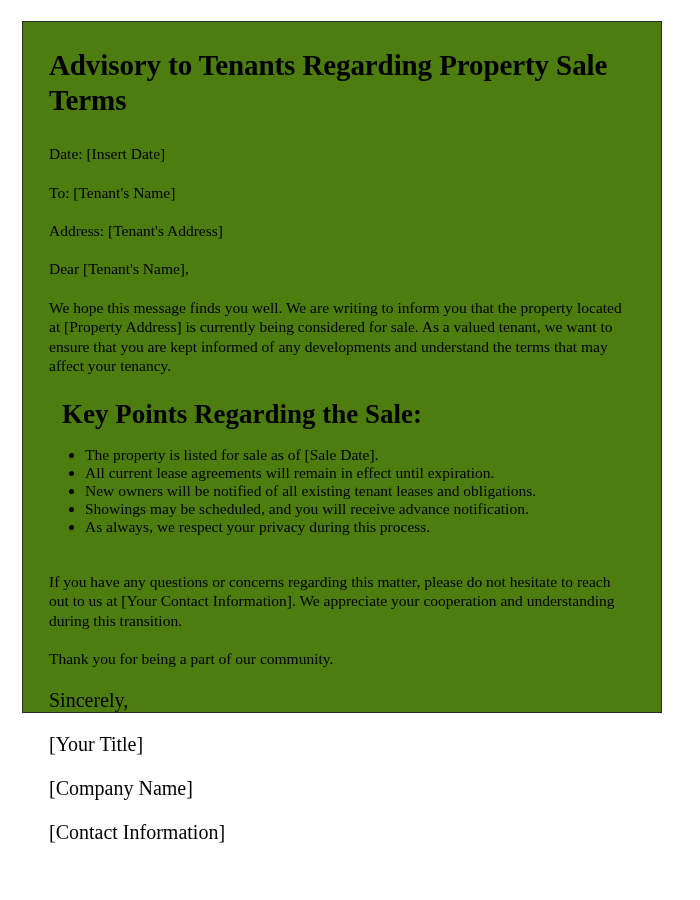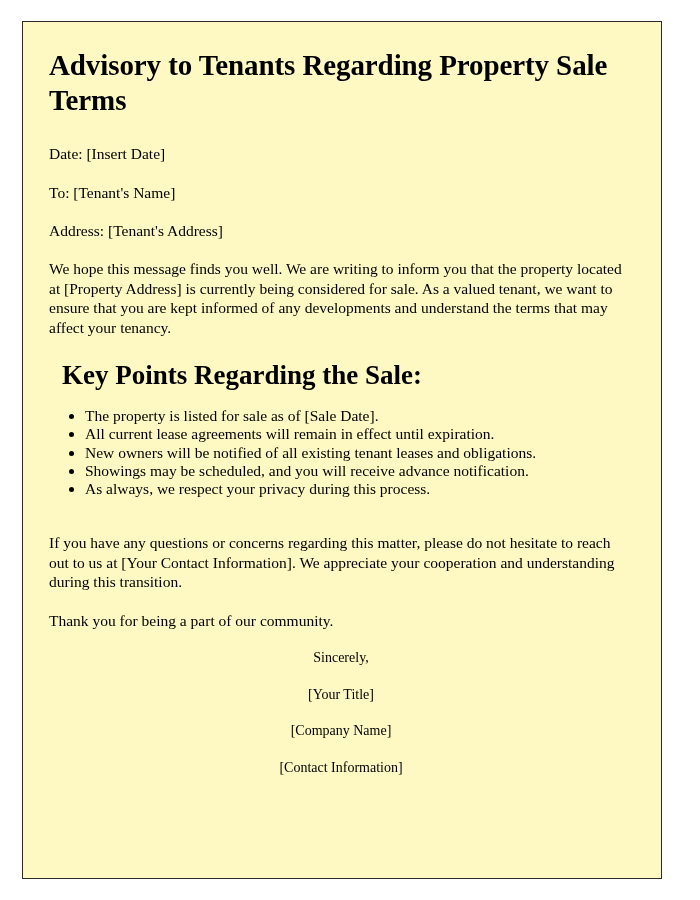--- a/index.html
+++ b/index.html
@@ -13,24 +13,24 @@
     font-family: "Liberation Serif", "DejaVu Serif", serif;
     color: #000000;
     overflow: hidden;
   }
 
   .page {
     position: absolute;
     left: 22px;
     top: 21px;
     width: 640px;
-    height: 858px;
+    height: 692px;
     box-sizing: border-box;
     border: 1px solid #2b2b2b;
-    background: #fef9c3;
+    background: #4d7c0f;
   }
 
   .page-inner {
     padding: 26px 28px 20px 26px;
   }
 
   .doc-title {
     font-size: 29px;
     font-weight: bold;
     line-height: 1.21;
@@ -73,44 +73,44 @@
   }
 
   ul.key-points li {
     font-size: 15.5px;
     line-height: 1.175;
     margin: 0;
     padding: 0;
   }
 
   .sign-line {
-    font-size: 14px;
+    font-size: 20px;
     line-height: 1.25;
     margin: 0 0 19px 0;
-    text-align: center;
   }
 
   .sign-line.last {
     margin-bottom: 0;
   }
 </style>
 </head>
 <body>
 
 <div class="page">
   <div class="page-inner">
 
     <h1 class="doc-title">Advisory to Tenants Regarding Property Sale Terms</h1>
 
     <p class="meta-line">Date: [Insert Date]</p>
 
     <p class="meta-line">To: [Tenant's Name]</p>
 
     <p class="meta-line">Address: [Tenant's Address]</p>
 
+    <p class="salutation">Dear [Tenant's Name],</p>
 
     <p class="body-para">We hope this message finds you well. We are writing to inform you that the property located at [Property Address] is currently being considered for sale. As a valued tenant, we want to ensure that you are kept informed of any developments and understand the terms that may affect your tenancy.</p>
 
     <h2 class="section-heading">Key Points Regarding the Sale:</h2>
 
     <ul class="key-points">
       <li>The property is listed for sale as of [Sale Date].</li>
       <li>All current lease agreements will remain in effect until expiration.</li>
       <li>New owners will be notified of all existing tenant leases and obligations.</li>
       <li>Showings may be scheduled, and you will receive advance notification.</li>

